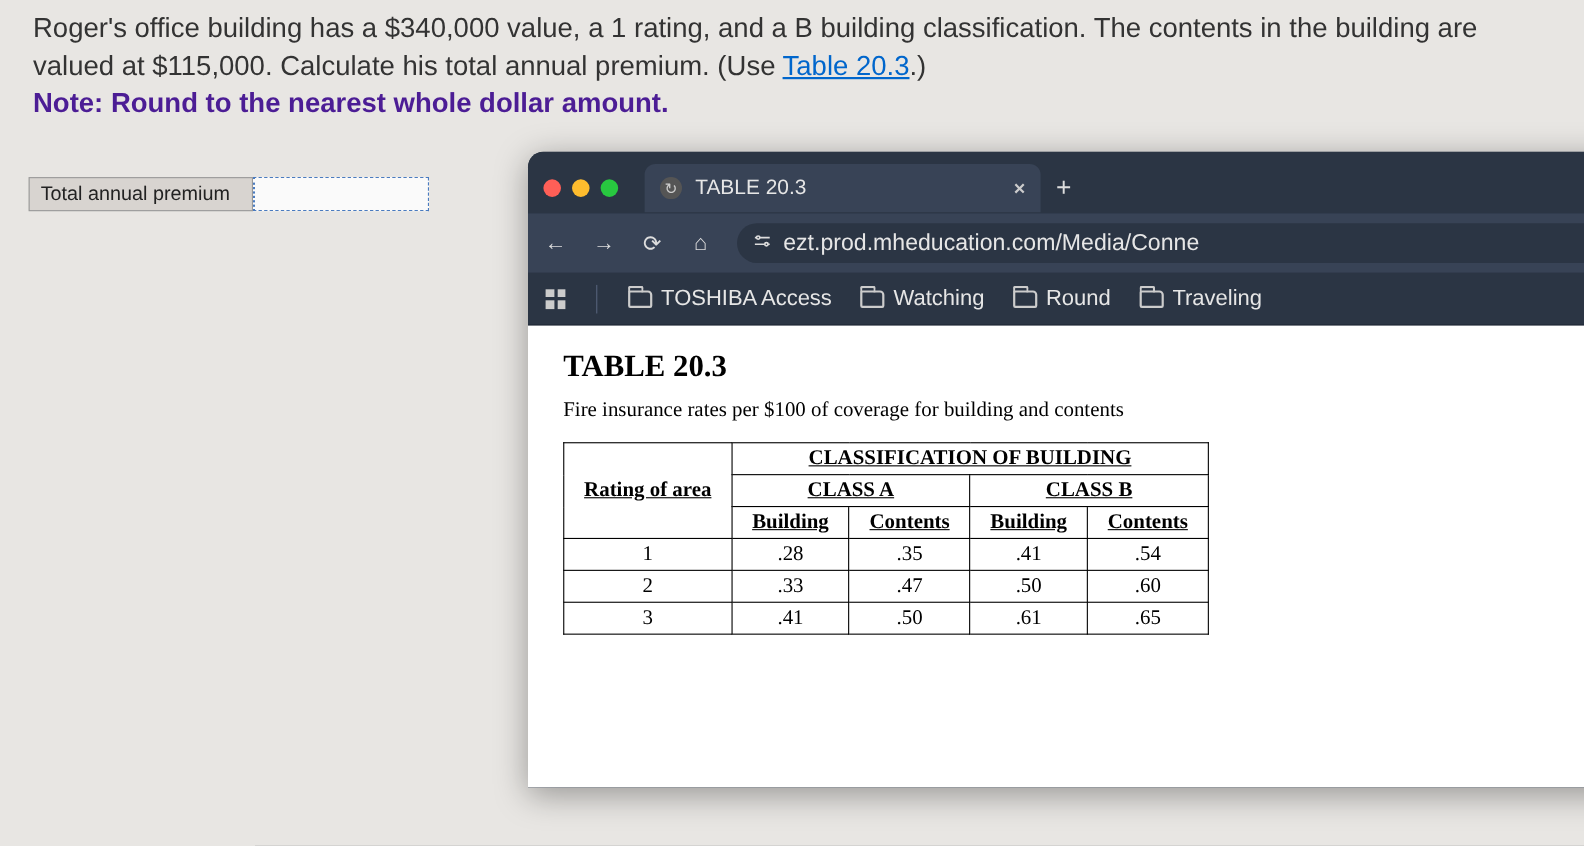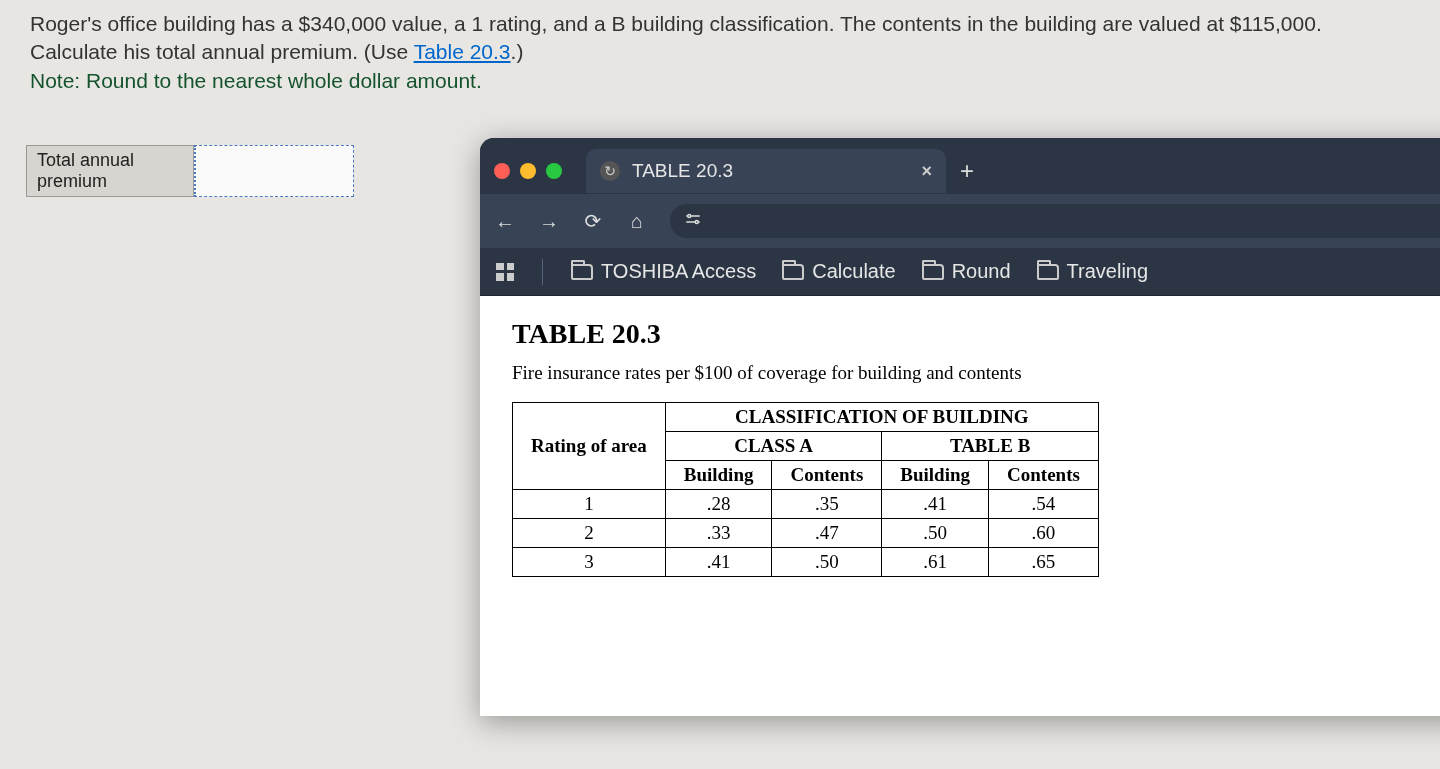--- a/index.html
+++ b/index.html
@@ -6,39 +6,39 @@
   body {
     width: 1440px;
     height: 769px;
     background: #e8e6e3;
     font-family: Arial, Helvetica, sans-serif;
     position: relative;
     overflow: hidden;
   }
   .question-area {
     padding: 10px 44px 20px 30px;
-    font-size: 21px;
+    font-size: 25px;
     line-height: 1.35;
     color: #333;
   }
   .question-area a { color: #0066cc; text-decoration: underline; }
-  .note { color: #14532d; font-weight: normal; }
+  .note { color: #4c1d95; font-weight: bold; }
 
   .answer-row {
     display: flex;
     margin: 30px 0 0 26px;
     align-items: stretch;
   }
   .answer-label {
     background: #d8d4d0;
     border: 1px solid #999;
     padding: 4px 10px;
     font-size: 18px;
     color: #222;
-    width: 168px;
+    width: 204px;
   }
   .answer-input {
     width: 160px;
     border: 1px dashed #4a7bbf;
     border-left: 2px dotted #4a7bbf;
     background: #fafafa;
     font-size: 18px;
     padding: 4px 6px;
   }
 
@@ -123,21 +123,21 @@
 
   table.rate {
     border-collapse: collapse;
     font-size: 19px;
   }
   table.rate th, table.rate td {
     border: 1px solid #000;
     padding: 3px 18px;
     text-align: center;
   }
-  table.rate th { font-weight: bold; }
+  table.rate th { font-weight: bold; text-decoration: underline; }
   table.rate .rowhead { text-align: left; }
 </style>
 </head>
 <body>
 
 <div class="question-area">
   <span>Roger's office building has a $340,000 value, a 1 rating, and a B building classification. The contents in the building are valued at $115,000. Calculate his total annual premium. (Use </span>
   <a href="#">Table 20.3</a><span>.)</span><br>
   <span class="note">Note: Round to the nearest whole dollar amount.</span>
 </div>
@@ -171,40 +171,41 @@
       <span class="tune">
         <svg width="18" height="18" viewBox="0 0 24 24" fill="none" stroke="#ddd" stroke-width="2">
             <circle cx="7" cy="8" r="2"></circle>
             <line x1="3" y1="8" x2="5" y2="8"></line>
             <line x1="9" y1="8" x2="21" y2="8"></line>
             <circle cx="17" cy="16" r="2"></circle>
             <line x1="3" y1="16" x2="15" y2="16"></line>
             <line x1="19" y1="16" x2="21" y2="16"></line>
           </svg>
       </span>
+      <span>ezt.prod.mheducation.com/Media/Conne</span>
     </div>
   </div>
 
   <div class="bookmark-bar">
     <div class="apps">
       <span class="grid4">
           <span></span>
           <span></span>
           <span></span>
           <span></span>
         </span>
     </div>
     <div class="bm-sep"></div>
     <div class="bm-item">
       <span class="folder-icon"></span>
       <span>TOSHIBA Access</span>
     </div>
     <div class="bm-item">
       <span class="folder-icon"></span>
-      <span>Calculate</span>
+      <span>Watching</span>
     </div>
     <div class="bm-item">
       <span class="folder-icon"></span>
       <span>Round</span>
     </div>
     <div class="bm-item">
       <span class="folder-icon"></span>
       <span>Traveling</span>
     </div>
   </div>
@@ -214,21 +215,21 @@
     <div class="subtitle">Fire insurance rates per $100 of coverage for building and contents</div>
 
     <table class="rate">
       <tbody>
           <tr>
         <th rowspan="3" class="rowhead">Rating of area</th>
         <th colspan="4">CLASSIFICATION OF BUILDING</th>
       </tr>
       <tr>
         <th colspan="2">CLASS A</th>
-        <th colspan="2">TABLE B</th>
+        <th colspan="2">CLASS B</th>
       </tr>
       <tr>
         <th>Building</th>
         <th>Contents</th>
         <th>Building</th>
         <th>Contents</th>
       </tr>
       <tr>
         <td>1</td>
         <td>.28</td>

